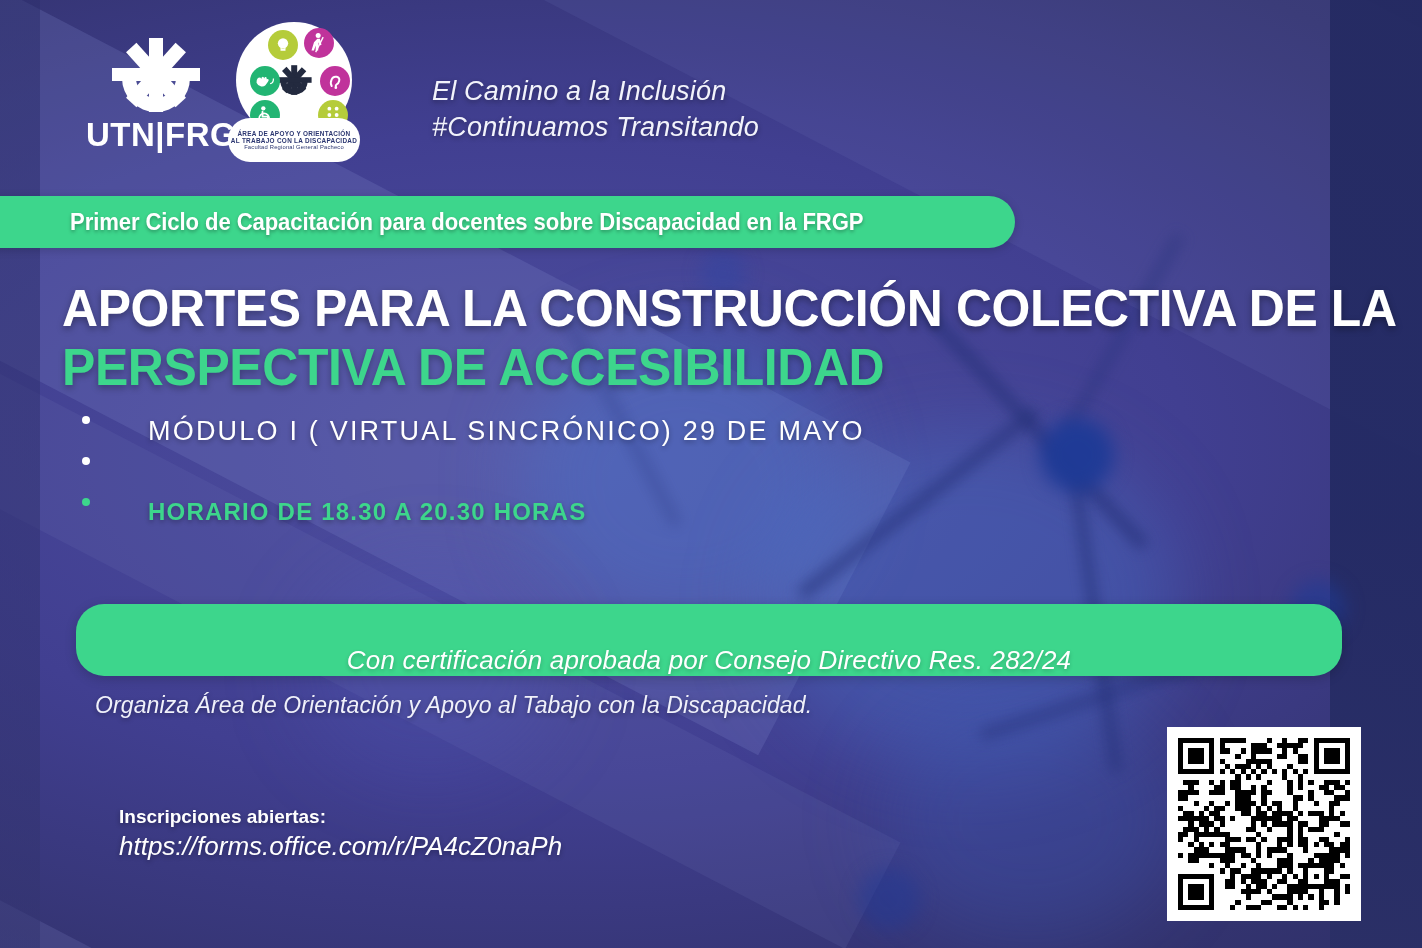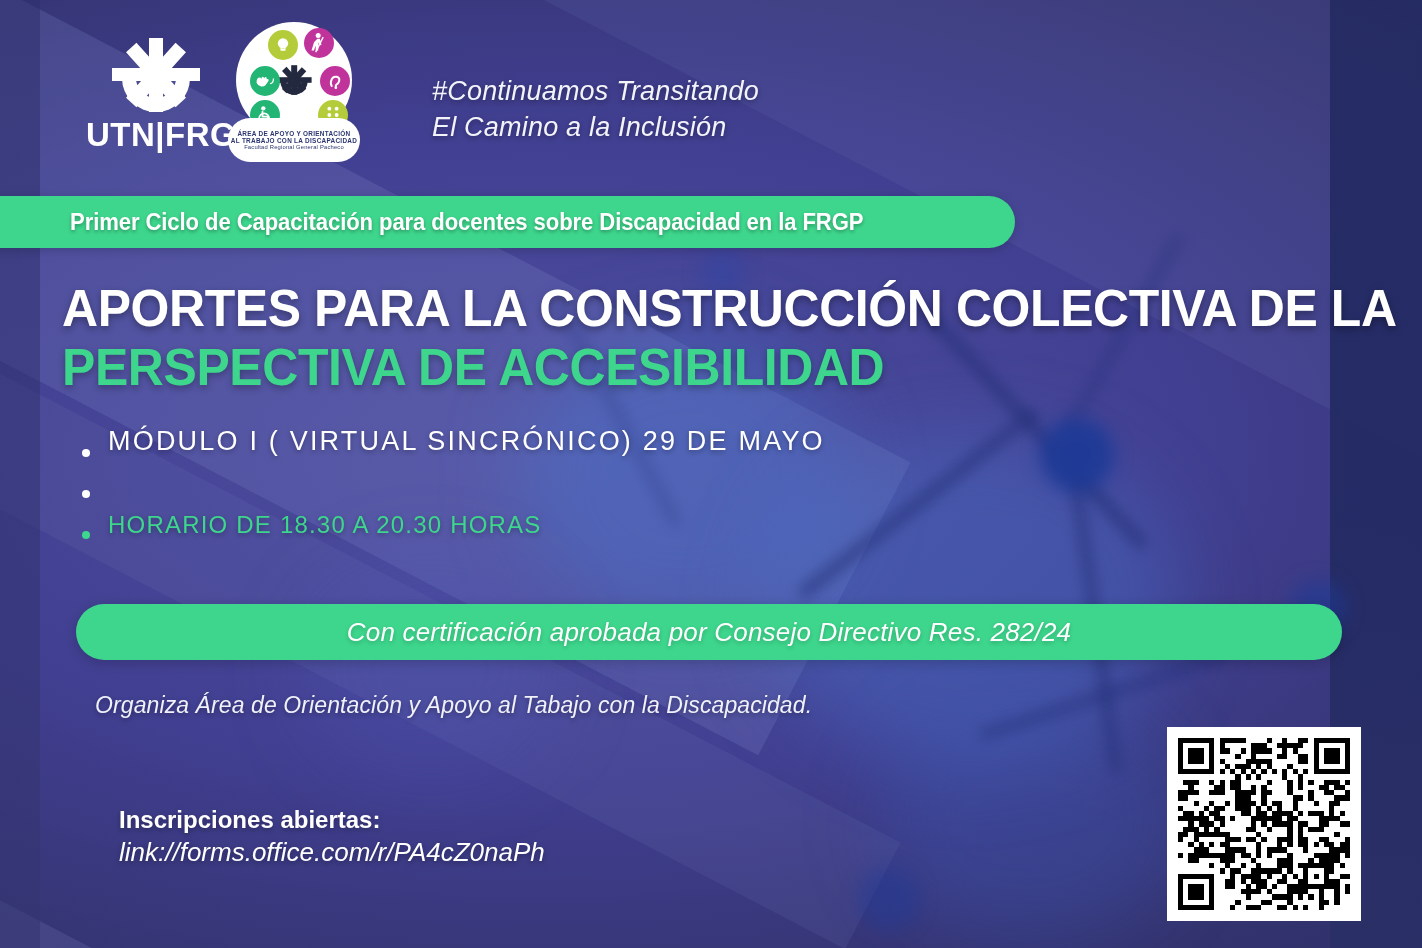--- a/index.html
+++ b/index.html
@@ -128,51 +128,52 @@
   .title2 {
     position:absolute; left:62px; top:337px;
     color:#3dd68c; font-weight:bold; font-size:52px; letter-spacing:-.4px;
     transform:scaleX(.96); transform-origin:left center;
     text-shadow:0 3px 8px rgba(0,0,0,.3);
     white-space:nowrap;
   }
   
   .bullets { position:absolute; left:82px; top:416px; width:900px; }
   .bl {
-    display:flex; align-items:flex-end; height:41px;
+    display:flex; align-items:flex-start; height:41px;
     color:#fff; font-size:27px; letter-spacing:2.2px;
     text-shadow:0 2px 5px rgba(0,0,0,.32);
     white-space:nowrap;
+    gap:40px;
   }
   .bl .dot {
     width:8px; height:8px; border-radius:50%;
     background:#fff; margin-right:18px; flex:none;
   }
-  .bl.hl { color:#3dd68c; font-weight:normal; font-size:24px; letter-spacing:1.2px; }
+  .bl.hl { color:#3dd68c; font-weight:bold; font-size:24px; letter-spacing:1.2px; }
   .bl.hl .dot { background:#3dd68c; }
   
   .pill {
-    position:absolute; left:76px; top:604px; width:1266px; height:56px;
+    position:absolute; left:76px; top:604px; width:1266px; height:72px;
     background:#3dd68c; border-radius:28px;
-    display:flex; align-items:center; justify-content:center;
+    display:flex; align-items:flex-end; justify-content:center;
     box-shadow:0 3px 12px rgba(0,0,0,.18);
   }
   .pill span {
     color:#fff; font-style:italic; font-size:26px; letter-spacing:.2px;
     text-shadow:0 2px 4px rgba(0,0,0,.22);
   }
   .organiza {
     position:absolute; left:95px; top:692px;
     color:#f0f1fa; font-style:italic; font-size:23px; letter-spacing:.1px;
     text-shadow:0 2px 5px rgba(0,0,0,.32);
     text-align:right;
   }
   
   .insc { position:absolute; left:119px; top:806px; }
-  .insc .l1 { color:#fff; font-weight:bold; font-size:24px; text-shadow:0 2px 5px rgba(0,0,0,.32); }
+  .insc .l1 { color:#fff; font-weight:bold; font-size:19px; text-shadow:0 2px 5px rgba(0,0,0,.32); }
   .insc .l2 { color:#fff; font-size:26px; margin-top:4px; text-shadow:0 2px 5px rgba(0,0,0,.32); }
   .insc .l2 b { font-weight:bold; }
   .insc .l3 { color:#fff; font-style:italic; font-size:26px; margin-top:3px; text-shadow:0 2px 5px rgba(0,0,0,.32); }
   
   .qrbox {
     position:absolute; left:1167px; top:727px; width:194px; height:194px;
     background:#fff; padding:11px;
   }
   .qr { width:100%; height:100%; display:block; image-rendering:pixelated; }
 </style>
@@ -286,22 +287,22 @@
       </div>
 
       <div class="area-plate">
         <div class="area-l1">ÁREA DE APOYO Y ORIENTACIÓN</div>
         <div class="area-l2">AL TRABAJO CON LA DISCAPACIDAD</div>
         <div class="area-l3">Facultad Regional General Pacheco</div>
       </div>
     </div>
 
     <div class="hashtag">
+      <div>El Camino a la Inclusión</div>
       <div>#Continuamos Transitando</div>
-      <div>El Camino a la Inclusión</div>
     </div>
   </div>
 
   <div class="banner">
     <span>Primer Ciclo de Capacitación para docentes sobre Discapacidad en la FRGP</span>
   </div>
 
   <div class="title1">APORTES PARA LA CONSTRUCCIÓN COLECTIVA DE LA</div>
   <div class="title2">PERSPECTIVA DE ACCESIBILIDAD</div>
 
@@ -320,21 +321,21 @@
   </div>
 
   <div class="pill">
     <span>Con certificación aprobada por Consejo Directivo Res. 282/24</span>
   </div>
 
   <div class="organiza">Organiza Área de Orientación y Apoyo al Tabajo con la Discapacidad.</div>
 
   <div class="insc">
     <div class="l1">Inscripciones abiertas:</div>
-    <div class="l3">link://forms.office.com/r/PA4cZ0naPh</div>
+    <div class="l3">https://forms.office.com/r/PA4cZ0naPh</div>
   </div>
 
   <div class="qrbox">
     <svg class="qr" id="qrsvg" viewBox="0 0 33 33" shape-rendering="crispEdges" aria-hidden="true">
         <rect width="33" height="33" fill="#fff"></rect>
         <rect x="0" y="0" width="1" height="1" fill="#000"></rect>
         <rect x="1" y="0" width="1" height="1" fill="#000"></rect>
         <rect x="2" y="0" width="1" height="1" fill="#000"></rect>
         <rect x="3" y="0" width="1" height="1" fill="#000"></rect>
         <rect x="4" y="0" width="1" height="1" fill="#000"></rect>

